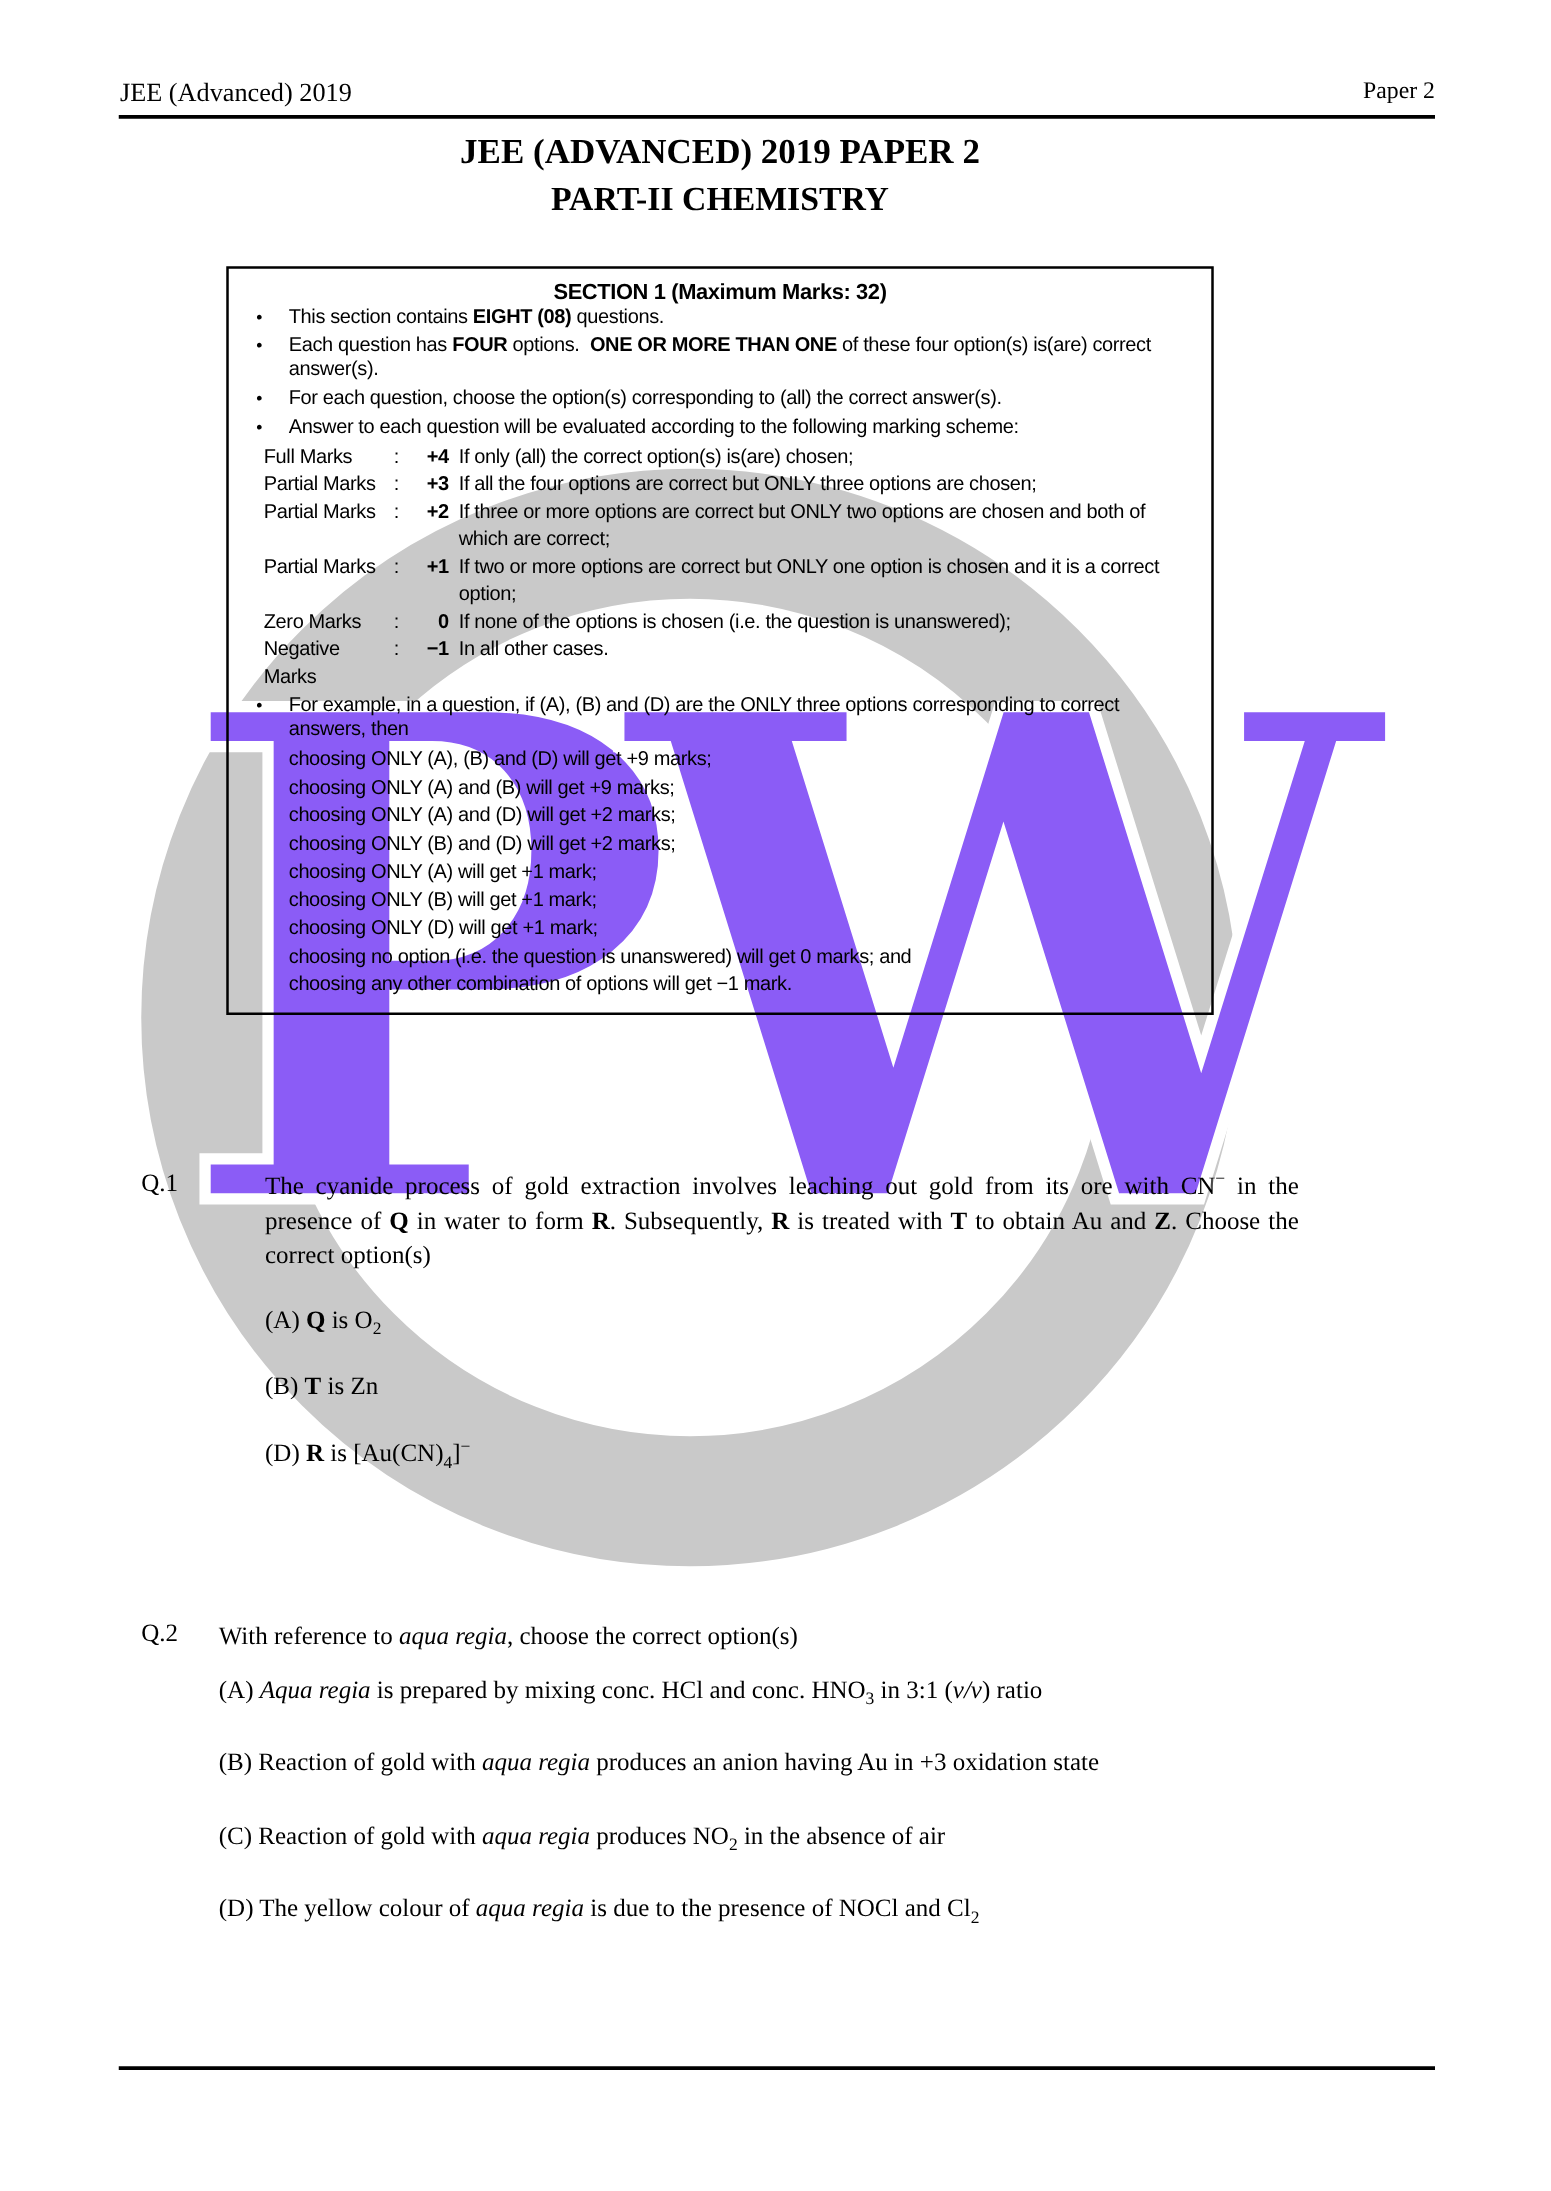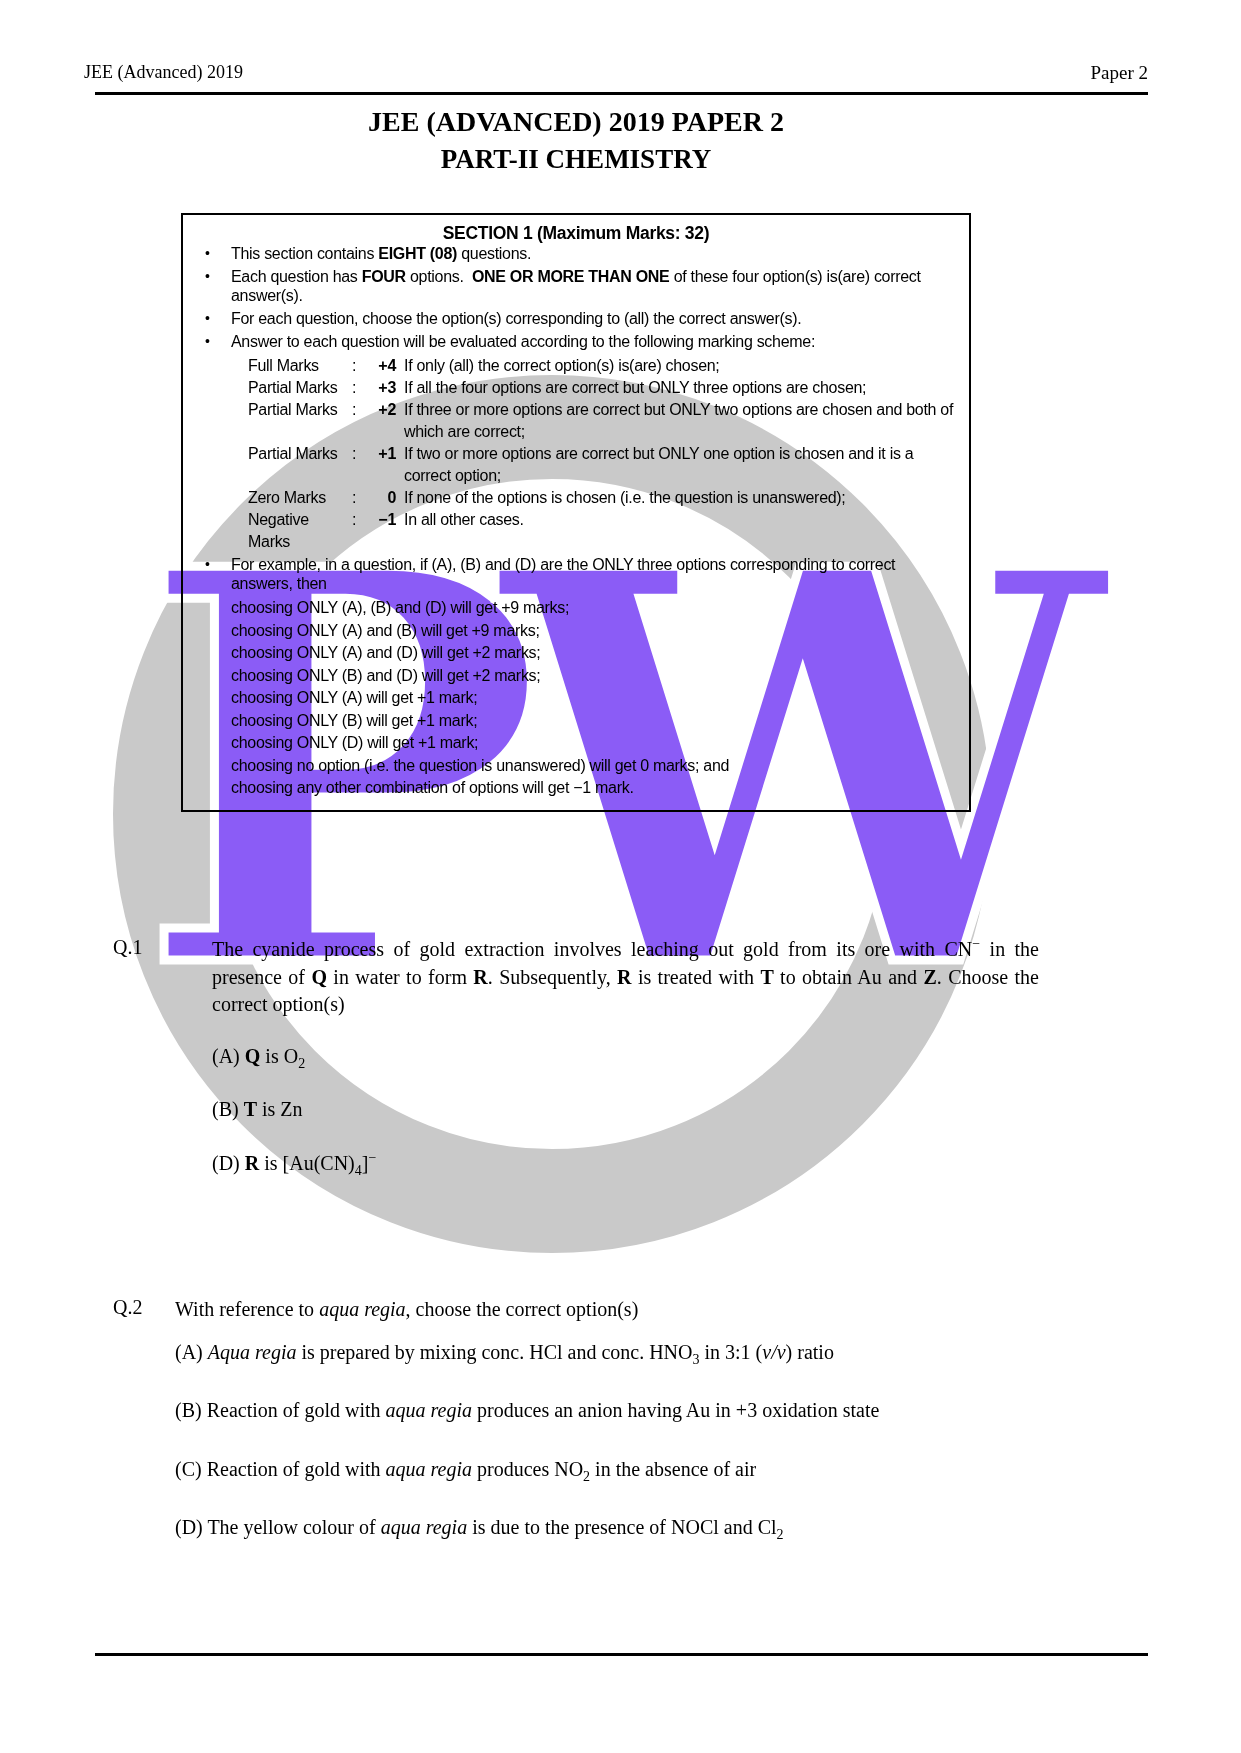--- a/index.html
+++ b/index.html
@@ -10,37 +10,37 @@
   .watermark{position:absolute;inset:0;z-index:0;}
   .wm-ring{position:absolute;left:113px;top:375px;width:878px;height:878px;
            border:104px solid #c9c9c9;border-radius:50%;box-sizing:border-box;}
   .wm-text{position:absolute;left:120px;top:500px;width:960px;text-align:center;
            font-family:"DejaVu Serif",serif;font-weight:bold;font-size:540px;line-height:1;
            color:#8b5cf6;-webkit-text-stroke:9px #ffffff;letter-spacing:-45px;}
 
   .z{z-index:1;}
 
   
-  .header-left{position:absolute;left:84px;top:62px;font-size:18px;}
+  .header-left{position:absolute;left:96px;top:62px;font-size:21px;}
   .header-right{position:absolute;right:93px;top:62px;font-size:19px;}
   .top-rule{position:absolute;left:95px;top:92px;width:1053px;height:3px;background:#000;}
   .title{position:absolute;left:181px;width:790px;text-align:center;font-weight:bold;}
   .t1{top:106px;font-size:28px;}
   .t2{top:144px;font-size:27px;}
 
   
   .section-box{position:absolute;left:181px;top:213px;width:790px;box-sizing:border-box;
                border:2px solid #000;padding:8px 12px 10px 12px;
                font-family:"Liberation Sans",sans-serif;font-size:16px;letter-spacing:-0.3px;}
   .sec-heading{text-align:center;font-weight:bold;font-size:17.5px;line-height:21px;}
   .bullets{list-style:none;margin:0;padding:0;}
   .bullets li{display:flex;margin-bottom:4px;line-height:19px;}
   .dot{flex:0 0 36px;padding-left:10px;box-sizing:border-box;font-size:14px;}
   .btext{flex:1;}
-  .scheme{margin-left:53px;margin-bottom:2px;}
+  .scheme{margin-left:16px;margin-bottom:2px;}
   .srow{display:grid;grid-template-columns:104px 12px 32px 1fr;line-height:22px;}
   .sval{text-align:right;font-weight:bold;}
   .sdesc{padding-left:8px;}
   .example-lines{margin-left:36px;margin-top:2px;line-height:22.5px;}
 
   
   .question{position:absolute;left:113px;width:1018px;display:flex;font-size:20px;}
   .q1{top:936px;gap:37px;}
   .q2{top:1296px;}
   .qnum{flex:0 0 62px;}

